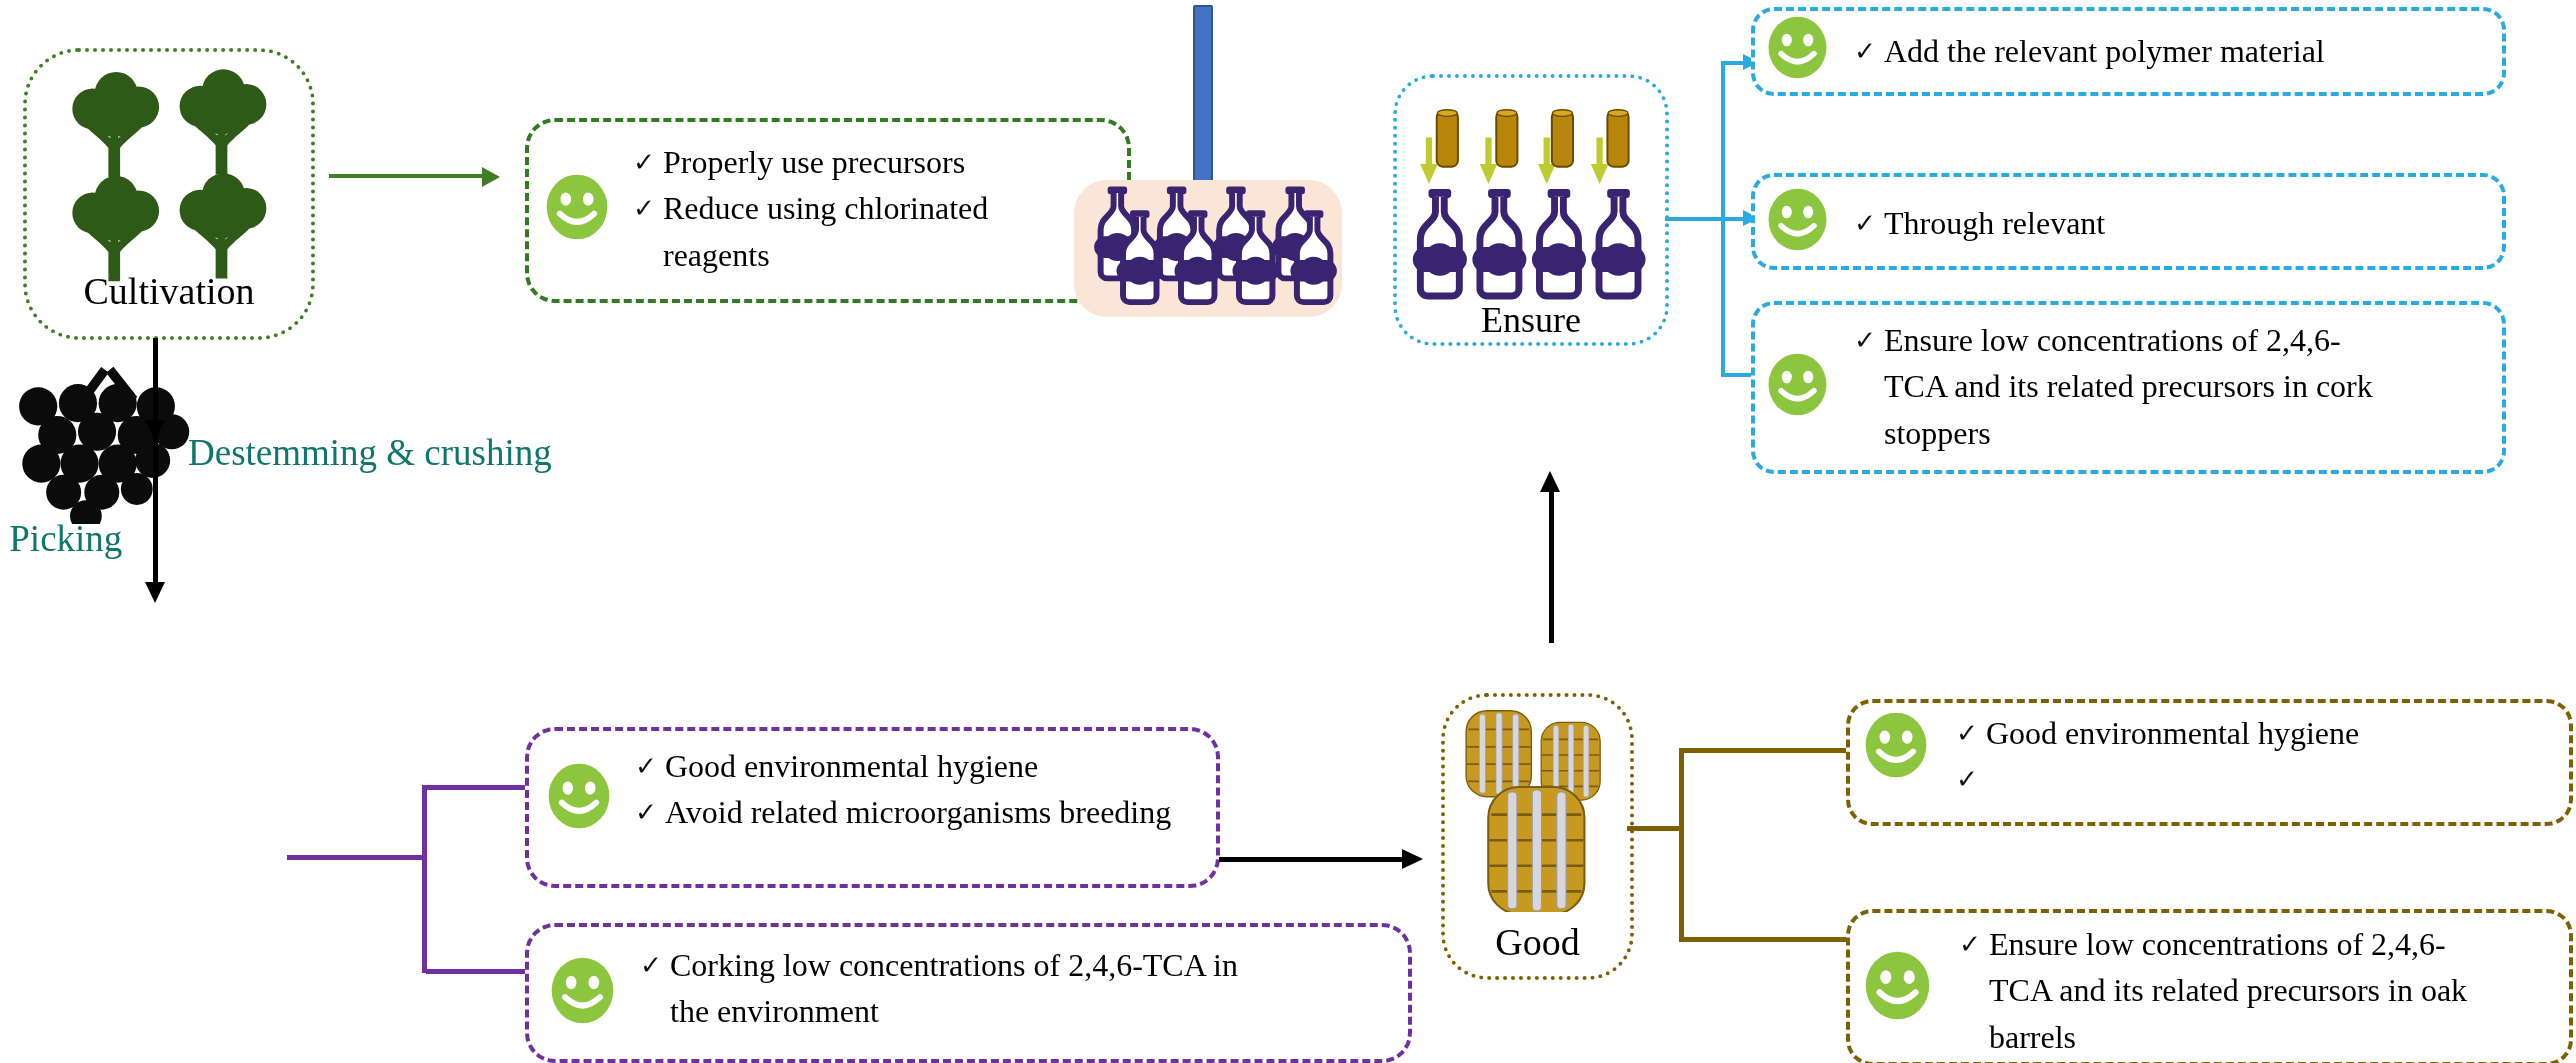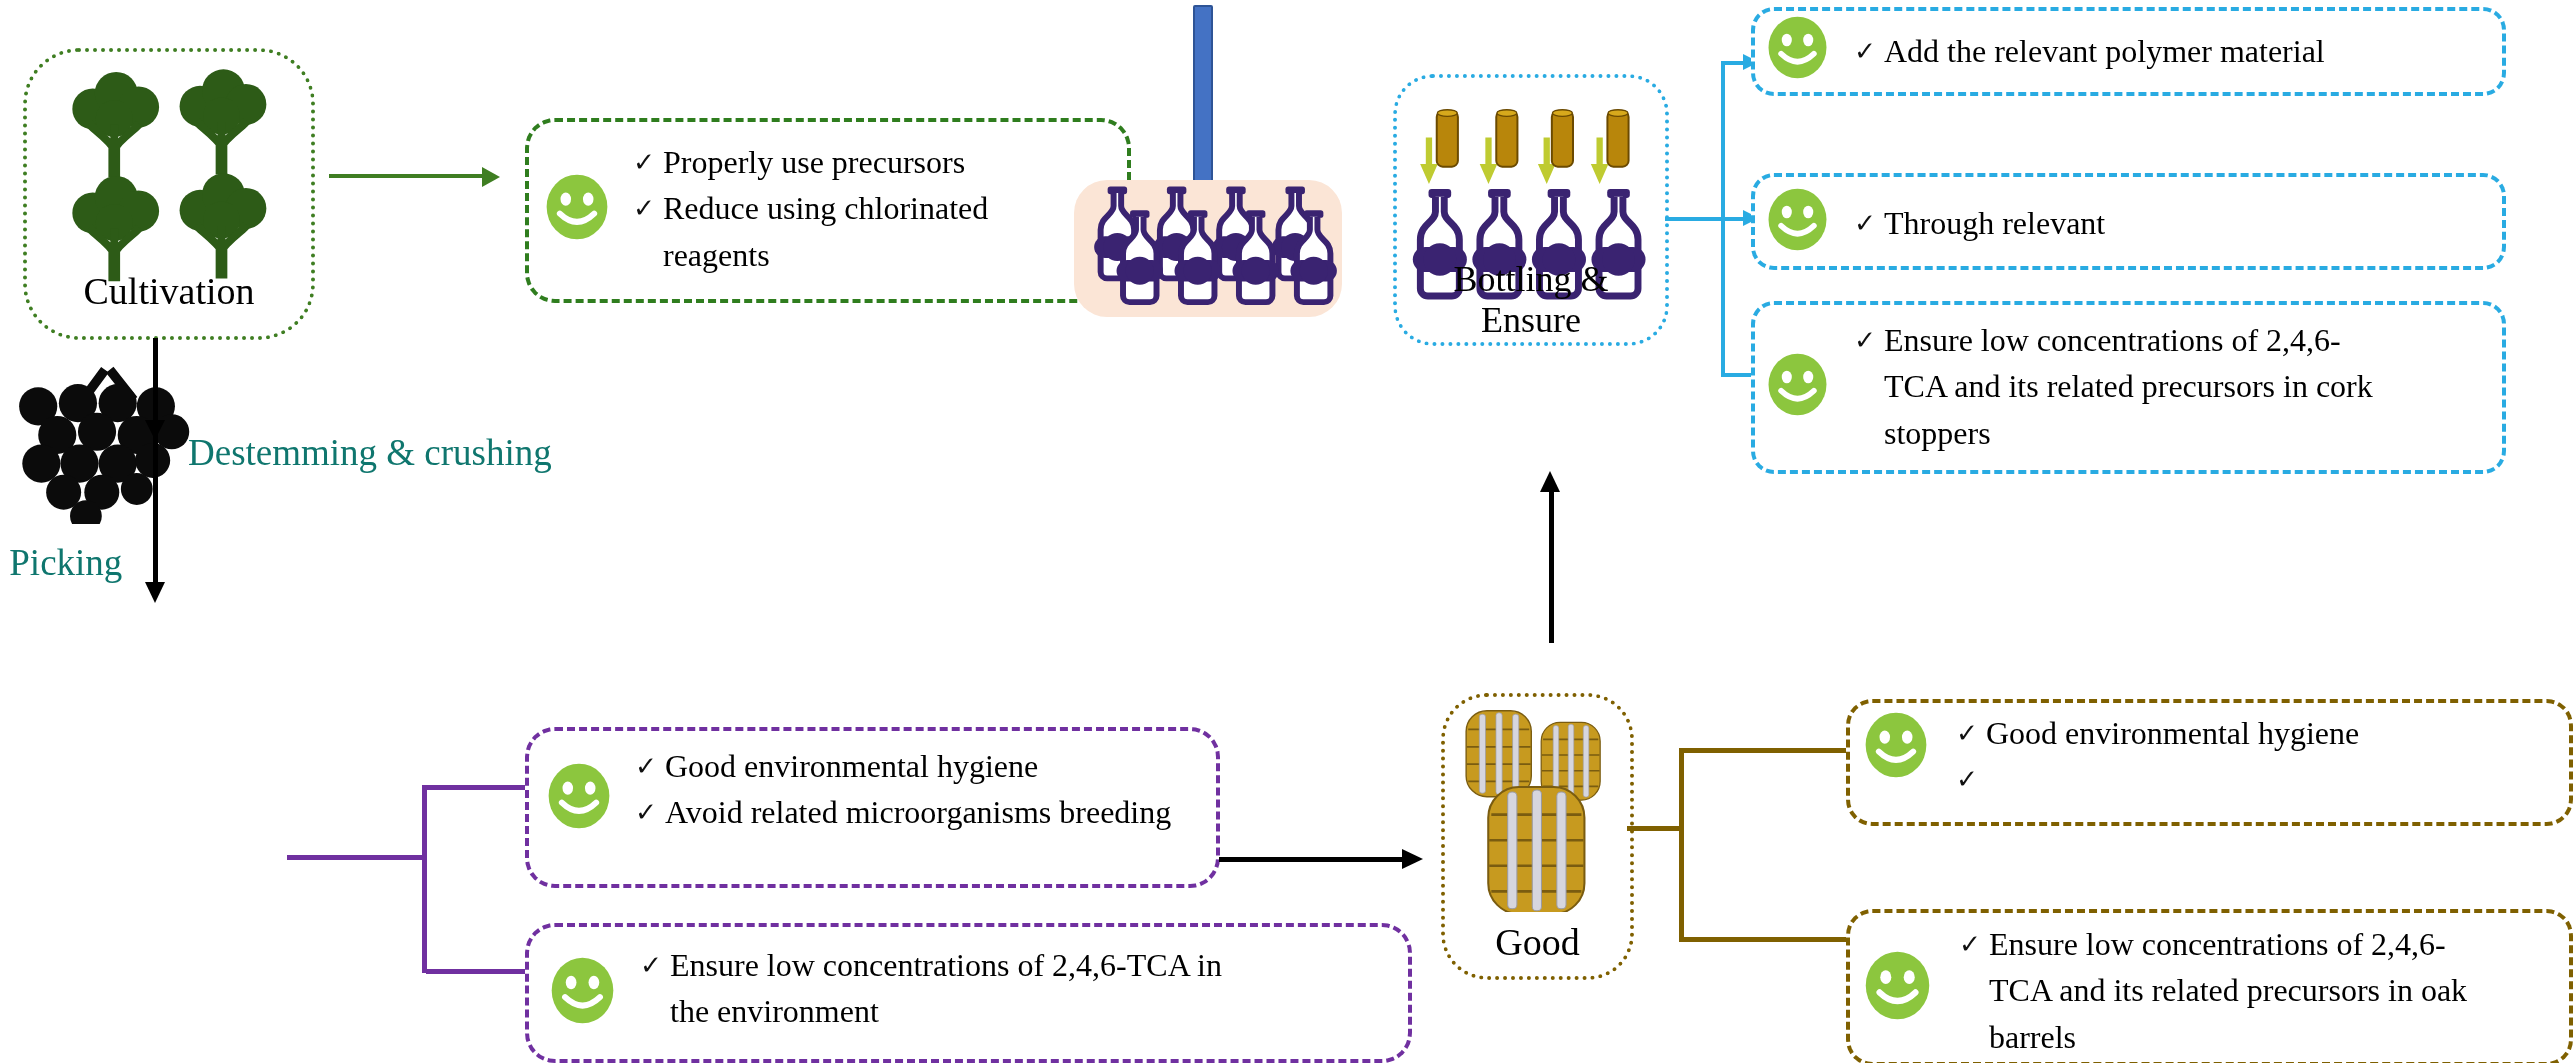--- a/index.html
+++ b/index.html
@@ -125,21 +125,21 @@
       <div class="item">
         <span class="check">✓</span>
         <span>Reduce using chlorinated reagents</span>
       </div>
     </div>
   </div>
 
   <svg class="abs" style="left:5.3px; top:365px;" width="192" height="159" viewBox="0 0 115 100">
     <use href="#grapes"></use>
   </svg>
-  <div class="plain-label" style="left:9.3px; top:541px;">Picking</div>
+  <div class="plain-label" style="left:9.3px; top:517px;">Picking</div>
 
   <div class="line" style="left:153px; top:338px; width:4.6px; height:246px; background:#000;"></div>
   <div class="tri" style="left:145px; top:420px; border-top:20px solid #000; border-left:10.6px solid transparent; border-right:10.6px solid transparent;"></div>
   <div class="tri" style="left:145px; top:582px; border-top:21px solid #000; border-left:10.6px solid transparent; border-right:10.6px solid transparent;"></div>
   <div class="plain-label" style="left:188px; top:431px;">Destemming &amp; crushing</div>
 
 
   <div class="line" style="left:287px; top:855px; width:139px; height:4.6px; background:#7030A0;"></div>
   <div class="line" style="left:422px; top:785px; width:4.6px; height:188px; background:#7030A0;"></div>
   <div class="line" style="left:426px; top:785px; width:99px; height:4.6px; background:#7030A0;"></div>
@@ -161,21 +161,21 @@
     </div>
   </div>
 
   <div class="rbox" style="left:525px; top:923px; width:879px; height:132px; border-width:4.6px; border-color:#7030A0;">
     <svg class="smiley" style="left:20px; top:30px;" width="67" height="67" viewBox="0 0 100 100">
         <use href="#smiley"></use>
       </svg>
     <div class="items" style="left:111px; top:14.5px; width:628px;">
       <div class="item">
         <span class="check">✓</span>
-        <span>Ensure low concentrations of 2,4,6-TCA in the environment</span>
+        <span>Corking low concentrations of 2,4,6-TCA in the environment</span>
       </div>
     </div>
   </div>
 
   <div class="line" style="left:1219px; top:857px; width:185px; height:4.6px; background:#000;"></div>
   <div class="tri" style="left:1402px; top:849px; border-left:21px solid #000; border-top:10.6px solid transparent; border-bottom:10.6px solid transparent;"></div>
 
   <div class="abs" style="left:1193px; top:5.3px; width:16px; height:174px; background:#4472C4; border:2px solid #2E5496; border-radius:2px;"></div>
   <div class="abs" style="left:1074px; top:180px; width:268px; height:137px; background:#FBE5D6; border-radius:33px;">
     <svg class="abs" style="left:0; top:0;" width="268" height="137" viewBox="0 0 405 208">
@@ -244,21 +244,20 @@
       <use href="#cork" transform="translate(230,42)"></use>
       <use href="#droparrow" transform="translate(292,90) scale(0.95)"></use>
       <use href="#cork" transform="translate(314,42)"></use>
     </svg>
     <svg class="abs" style="left:0; top:111px;" width="268" height="114" viewBox="0 0 405 172">
       <use href="#bottle" transform="translate(22,0) scale(0.95)"></use>
       <use href="#bottle" transform="translate(112,0) scale(0.95)"></use>
       <use href="#bottle" transform="translate(202,0) scale(0.95)"></use>
       <use href="#bottle" transform="translate(292,0) scale(0.95)"></use>
     </svg>
-    <div class="stage-label" style="top:180px; font-size:36px;">Bottling &amp;</div>
     <div class="stage-label" style="top:221px; font-size:36px;">Ensure</div>
   </div>
 
   <div class="line" style="left:1665px; top:217px; width:58px; height:4px; background:#29ABE2;"></div>
   <div class="line" style="left:1721px; top:61px; width:4px; height:316px; background:#29ABE2;"></div>
   <div class="line" style="left:1725px; top:61px; width:20px; height:4px; background:#29ABE2;"></div>
   <div class="tri" style="left:1743px; top:54px; border-left:16px solid #29ABE2; border-top:8.6px solid transparent; border-bottom:8.6px solid transparent;"></div>
   <div class="line" style="left:1725px; top:217px; width:20px; height:4px; background:#29ABE2;"></div>
   <div class="tri" style="left:1743px; top:210px; border-left:16px solid #29ABE2; border-top:8.6px solid transparent; border-bottom:8.6px solid transparent;"></div>
   <div class="line" style="left:1725px; top:373px; width:28px; height:4px; background:#29ABE2;"></div>

